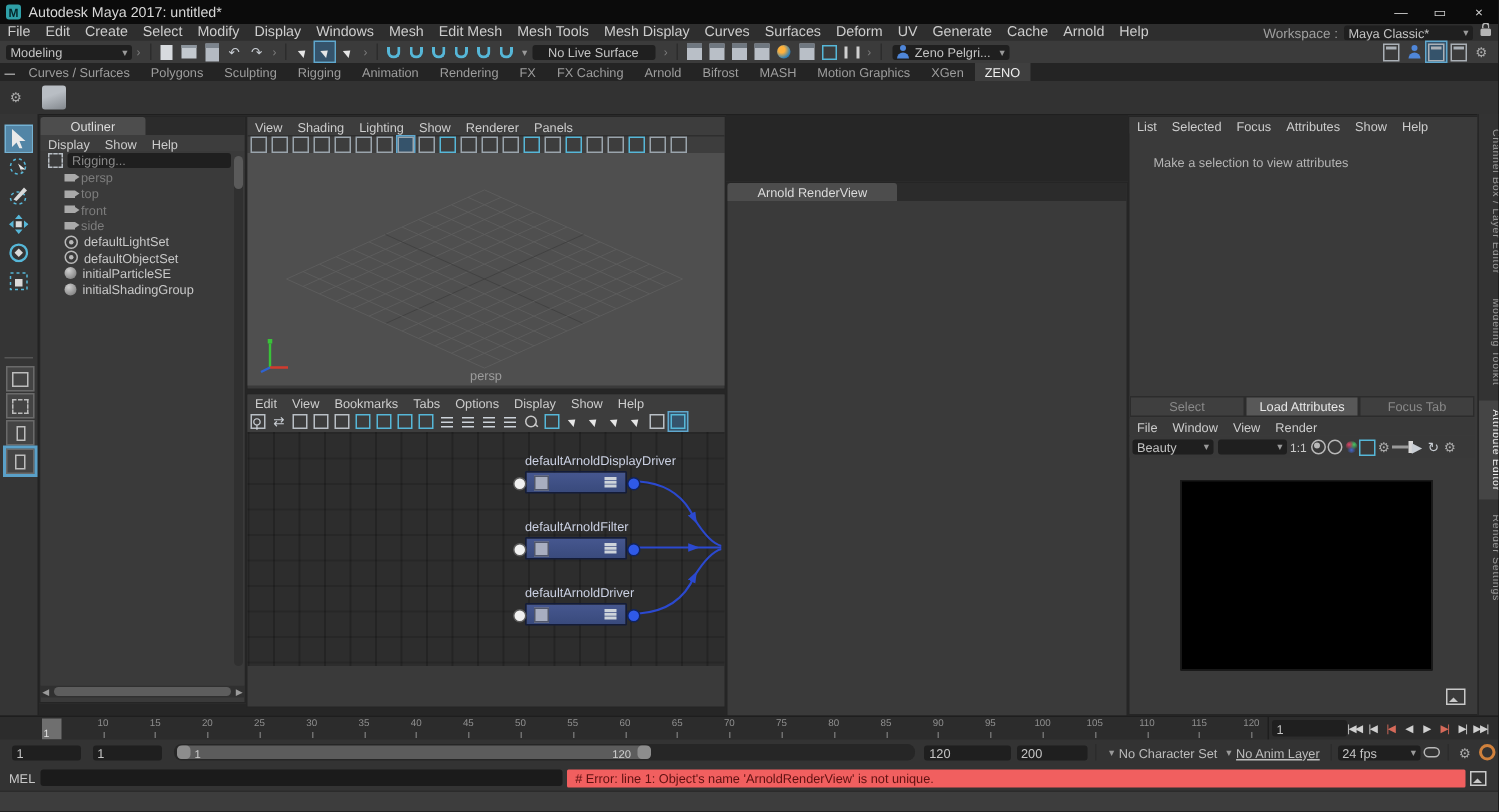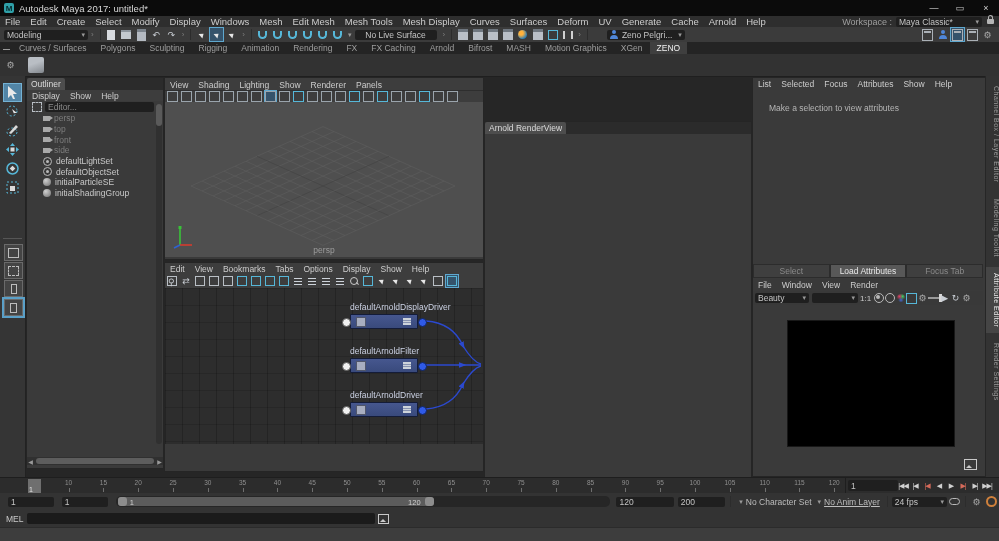--- a/index.html
+++ b/index.html
@@ -66,21 +66,21 @@
   .tool{position:absolute;left:4px;width:17px;height:17px;display:flex;align-items:center;justify-content:center;}
   .tool.active{background:#5285a6;outline:1px solid #74b2d4;}
   .tool svg{display:block;}
   .tb-hr{position:absolute;left:3px;width:19px;height:1px;background:#565656;}
   .layout-btn{position:absolute;left:4px;width:17px;height:15px;border:1px solid #6a6a6a;background:#444;display:flex;align-items:center;justify-content:center;}
   .layout-btn.active{outline:2px solid #5aa0c8;}
   .layout-btn span{width:9px;height:8px;border:1px solid #bdbdbd;}
   
   .panel{position:absolute;background:#3a3a3a;border:1px solid #252525;}
   .ptab-row{height:12px;background:#2b2b2b;display:flex;align-items:flex-end;}
-  .ptab{background:#4d4d4d;color:#dcdcdc;font-size:8.5px;padding:1px 4px;border-radius:2px 2px 0 0;white-space:nowrap;}
+  .ptab{background:#4d4d4d;color:#dcdcdc;font-size:8.5px;padding:1px 20px;border-radius:2px 2px 0 0;white-space:nowrap;}
   .pmenu{height:11px;display:flex;align-items:flex-end;background:#3d3d3d;}
   .pmenu .menu-item{font-size:8.5px;padding:0 5px;}
   
   #outliner-search{height:12px;display:flex;align-items:center;padding:0 2px;background:#3a3a3a;}
   #outliner-list{position:relative;background:#3a3a3a;}
   .ol-row{display:flex;align-items:center;height:10.7px;padding-left:16px;}
   .ol-row .lbl{margin-left:4px;font-size:8.5px;color:#c9c9c9;white-space:nowrap;}
   .ol-row.dim .lbl{color:#7d7d7d;}
   .ic-camera{width:7px;height:5px;background:#a9a9a9;position:relative;flex:none;}
   .ic-camera::after{content:"";position:absolute;right:-3px;top:0.5px;border-left:3px solid #a9a9a9;border-top:2px solid transparent;border-bottom:2px solid transparent;}
@@ -288,21 +288,21 @@
         </span>
         <span class="ic">
           <span class="ic-sq teal"></span>
         </span>
         <span class="ic">
           <span class="ic-pause"></span>
         </span>
       </div>
     <span class="tb-sep">›</span>
       <span class="vline"></span>
-    <span class="field" style="width:72px;margin-left:16px;">
+    <span class="field" style="width:72px;margin-left:4px;">
       <span class="ic-person"></span>
       <span style="margin-left:3px;">Zeno Pelgri...</span>
       <span class="caret" style="margin-left:auto;">▾</span>
     </span>
     <div class="row" style="margin-left:auto;margin-right:4px;">
 
     <span class="ic">
           <span class="ic-panel"></span>
         </span>
         <span class="ic">
@@ -403,21 +403,21 @@
         <span class="ptab">Outliner</span>
       </div>
     <div class="pmenu">
 
     <span class="menu-item">Display</span>
         <span class="menu-item">Show</span>
         <span class="menu-item">Help</span>
       </div>
     <div id="outliner-search">
       <span class="ic-sq" style="border-style:dashed;margin:0 3px;"></span>
-      <span class="field" style="flex:1;color:#8a8a8a;">Editor...</span>
+      <span class="field" style="flex:1;color:#8a8a8a;">Rigging...</span>
       <span class="caret">▾</span>
     </div>
     <div id="outliner-list" style="height:344px;">
 
         <div class="ol-row dim">
           <span class="ic-camera"></span>
           <span class="lbl">persp</span>
         </div>
 
         <div class="ol-row dim">
@@ -893,19 +893,20 @@
         <span class="ic-gear"></span>
       </span>
     <span class="ic">
         <span style="width:7px;height:7px;border-radius:50%;border:2px solid #d0813c;"></span>
       </span>
   </div>
 
   <div id="melrow" class="abs">
     <span style="margin-left:6px;font-size:8.5px;color:#c9c9c9;">MEL</span>
     <span id="mel-input"></span>
+    <span id="mel-error"># Error: line 1: Object's name 'ArnoldRenderView' is not unique.</span>
     <span class="ic" style="margin-left:2px;">
         <span class="img-icon" style="width:9px;height:8px;"></span>
       </span>
   </div>
 
   <div id="helpline" class="abs"></div>
 </div>
 
 </body></html>

